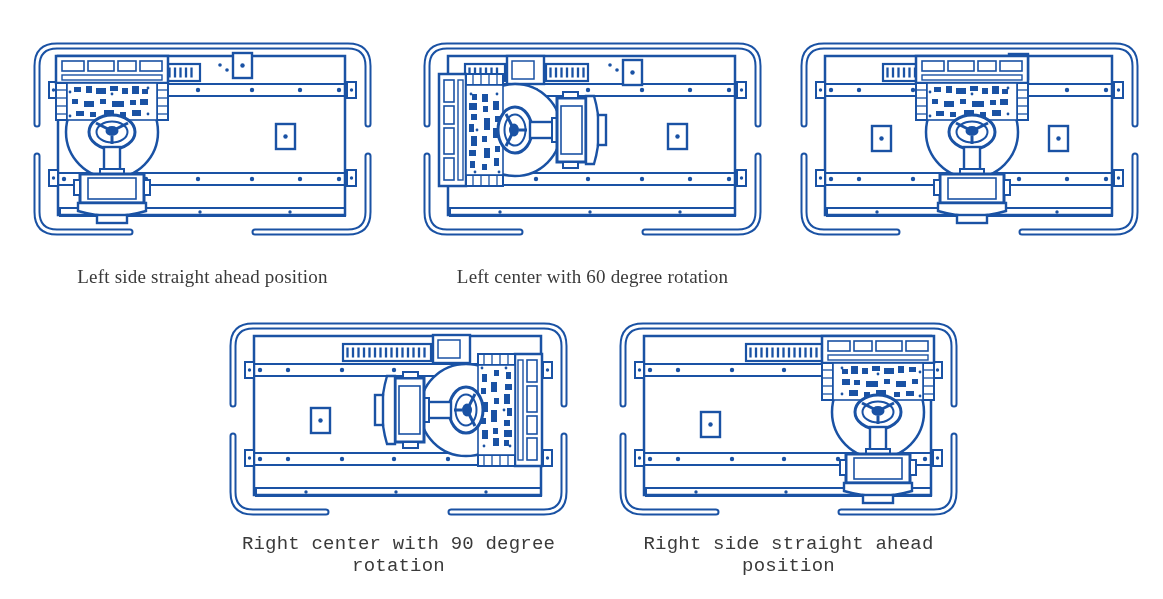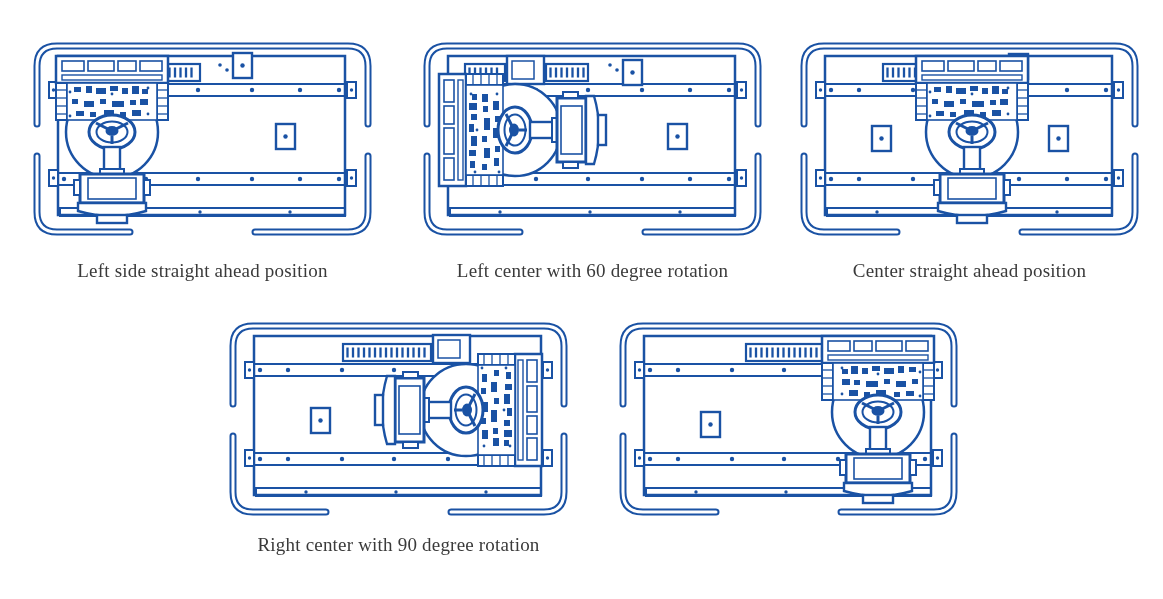--- a/index.html
+++ b/index.html
@@ -1,22 +1,22 @@
 <!DOCTYPE html>
 <html><head>
 <meta charset="utf-8">
 <style>
   html,body{margin:0;padding:0;background:#ffffff;}
   .canvas{position:relative;width:1163px;height:599px;background:#ffffff;overflow:hidden;
           font-family:"Liberation Serif", serif;}
   .fig{position:absolute;margin:0;padding:0;}
   .fig svg{display:block;}
   .caption{width:345px;text-align:center;font-size:19px;line-height:1.15;color:#3a3a3a;
-           margin:20px 0 0 0;letter-spacing:0.2px;}
-  .row2 .caption{margin-top:14px;}
+           margin:26px 0 0 0;letter-spacing:0.2px;}
+  .row2 .caption{margin-top:14px;font-family:Liberation Mono, monospace;}
 </style>
 </head>
 <body>
 
 <div class="canvas">
 
   <figure class="fig" style="left: 30px; top: 40px;">
     <svg width="345" height="200" viewBox="0 0 345 200" xmlns="http://www.w3.org/2000/svg">
         <path d="M 7 84 L 7 26 Q 7 6 27 6 L 318 6 Q 338 6 338 26 L 338 84" fill="none" stroke="#1a52a4" stroke-width="7" stroke-linecap="round" stroke-linejoin="round"></path>
         <path d="M 7 84 L 7 26 Q 7 6 27 6 L 318 6 Q 338 6 338 26 L 338 84" fill="none" stroke="#fff" stroke-width="3" stroke-linecap="round" stroke-linejoin="round"></path>
@@ -363,21 +363,20 @@
           <rect x="-8" y="15" width="16" height="25" fill="#fff" stroke="#1a52a4" stroke-width="2.4"></rect>
           <rect x="-12" y="37" width="24" height="6" fill="#fff" stroke="#1a52a4" stroke-width="2"></rect>
           <rect x="-32" y="42" width="64" height="29" fill="#fff" stroke="#1a52a4" stroke-width="3"></rect>
           <rect x="-24" y="46" width="48" height="21" fill="#fff" stroke="#1a52a4" stroke-width="1.6"></rect>
           <rect x="-38" y="48" width="6" height="15" fill="#fff" stroke="#1a52a4" stroke-width="2"></rect>
           <rect x="32" y="48" width="6" height="15" fill="#fff" stroke="#1a52a4" stroke-width="2"></rect>
           <path d="M -34 71 L 34 71 L 34 79 Q 0 89 -34 79 Z" fill="#fff" stroke="#1a52a4" stroke-width="2.4"></path>
           <rect x="-15" y="83" width="30" height="8" fill="#fff" stroke="#1a52a4" stroke-width="2.4"></rect>
         </g>
       </svg>
-    <figcaption class="caption">Center straight ahead position</figcaption>
   </figure>
 
   <figure class="fig row2" style="left: 226px; top: 320px;">
     <svg width="345" height="200" viewBox="0 0 345 200" xmlns="http://www.w3.org/2000/svg">
         <path d="M 7 84 L 7 26 Q 7 6 27 6 L 318 6 Q 338 6 338 26 L 338 84" fill="none" stroke="#1a52a4" stroke-width="7" stroke-linecap="round" stroke-linejoin="round"></path>
         <path d="M 7 84 L 7 26 Q 7 6 27 6 L 318 6 Q 338 6 338 26 L 338 84" fill="none" stroke="#fff" stroke-width="3" stroke-linecap="round" stroke-linejoin="round"></path>
         <path d="M 7 116 L 7 172 Q 7 192 27 192 L 100 192" fill="none" stroke="#1a52a4" stroke-width="7" stroke-linecap="round" stroke-linejoin="round"></path>
         <path d="M 7 116 L 7 172 Q 7 192 27 192 L 100 192" fill="none" stroke="#fff" stroke-width="3" stroke-linecap="round" stroke-linejoin="round"></path>
         <path d="M 338 116 L 338 172 Q 338 192 318 192 L 225 192" fill="none" stroke="#1a52a4" stroke-width="7" stroke-linecap="round" stroke-linejoin="round"></path>
         <path d="M 338 116 L 338 172 Q 338 192 318 192 L 225 192" fill="none" stroke="#fff" stroke-width="3" stroke-linecap="round" stroke-linejoin="round"></path>
@@ -604,15 +603,16 @@
           <rect x="-8" y="15" width="16" height="25" fill="#fff" stroke="#1a52a4" stroke-width="2.4"></rect>
           <rect x="-12" y="37" width="24" height="6" fill="#fff" stroke="#1a52a4" stroke-width="2"></rect>
           <rect x="-32" y="42" width="64" height="29" fill="#fff" stroke="#1a52a4" stroke-width="3"></rect>
           <rect x="-24" y="46" width="48" height="21" fill="#fff" stroke="#1a52a4" stroke-width="1.6"></rect>
           <rect x="-38" y="48" width="6" height="15" fill="#fff" stroke="#1a52a4" stroke-width="2"></rect>
           <rect x="32" y="48" width="6" height="15" fill="#fff" stroke="#1a52a4" stroke-width="2"></rect>
           <path d="M -34 71 L 34 71 L 34 79 Q 0 89 -34 79 Z" fill="#fff" stroke="#1a52a4" stroke-width="2.4"></path>
           <rect x="-15" y="83" width="30" height="8" fill="#fff" stroke="#1a52a4" stroke-width="2.4"></rect>
         </g>
       </svg>
+    <figcaption class="caption">Right side straight ahead position</figcaption>
   </figure>
 
 </div>
 
 </body></html>

